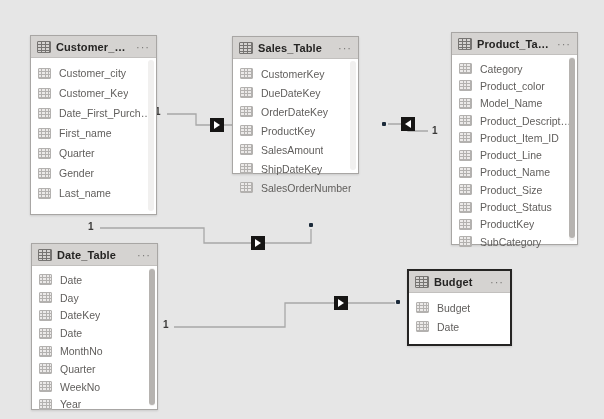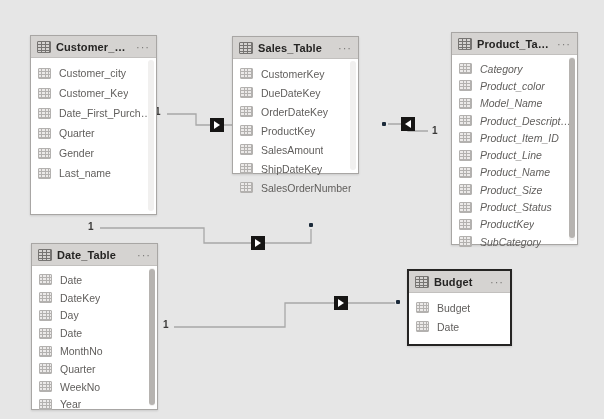--- a/index.html
+++ b/index.html
@@ -43,21 +43,21 @@
       repeating-linear-gradient(to bottom, transparent 0 2px, #b3b1af 2px 3px);
     background-color:#eceae9;
   }
   .fld-label{
     font-size:10.5px;color:#605e5c;white-space:nowrap;overflow:hidden;
     text-overflow:ellipsis;
   }
   
   .rh20 .field-row{height:20px;}
   .rh19 .field-row{height:19px;}
-  .rh17 .field-row{height:17.3px;font-style:italic;}
+  .rh17 .field-row{height:17.3px;}
 
   .scroll-track{
     position:absolute;top:24px;bottom:3px;right:2px;width:6px;
     background:#f1f0ef;border-radius:3px;
   }
   .scroll-thumb{
     position:absolute;top:1px;left:0;width:6px;border-radius:3px;background:#b6b3b0;
   }
 
   .card-label-one{
@@ -129,20 +129,24 @@
         <div class="field-row">
         <span class="fld-icon"></span>
         <span class="fld-label">Customer_Key</span>
       </div>
         <div class="field-row">
         <span class="fld-icon"></span>
         <span class="fld-label">Date_First_Purchase</span>
       </div>
         <div class="field-row">
         <span class="fld-icon"></span>
+        <span class="fld-label">First_name</span>
+      </div>
+        <div class="field-row">
+        <span class="fld-icon"></span>
         <span class="fld-label">Quarter</span>
       </div>
         <div class="field-row">
         <span class="fld-icon"></span>
         <span class="fld-label">Gender</span>
       </div>
         <div class="field-row">
         <span class="fld-icon"></span>
         <span class="fld-label">Last_name</span>
       </div>
@@ -252,25 +256,25 @@
       <span class="card-title">Date_Table</span>
       <span class="menu-dots">···</span>
     </div>
     <div class="card-body" style="--rh:17.8px">
         <div class="field-row" style="height:17.8px">
         <span class="fld-icon"></span>
         <span class="fld-label">Date</span>
       </div>
         <div class="field-row" style="height:17.8px">
         <span class="fld-icon"></span>
+        <span class="fld-label">Day</span>
+      </div>
+        <div class="field-row" style="height:17.8px">
+        <span class="fld-icon"></span>
         <span class="fld-label">DateKey</span>
-      </div>
-        <div class="field-row" style="height:17.8px">
-        <span class="fld-icon"></span>
-        <span class="fld-label">Day</span>
       </div>
         <div class="field-row" style="height:17.8px">
         <span class="fld-icon"></span>
         <span class="fld-label">Date</span>
       </div>
         <div class="field-row" style="height:17.8px">
         <span class="fld-icon"></span>
         <span class="fld-label">MonthNo</span>
       </div>
         <div class="field-row" style="height:17.8px">

